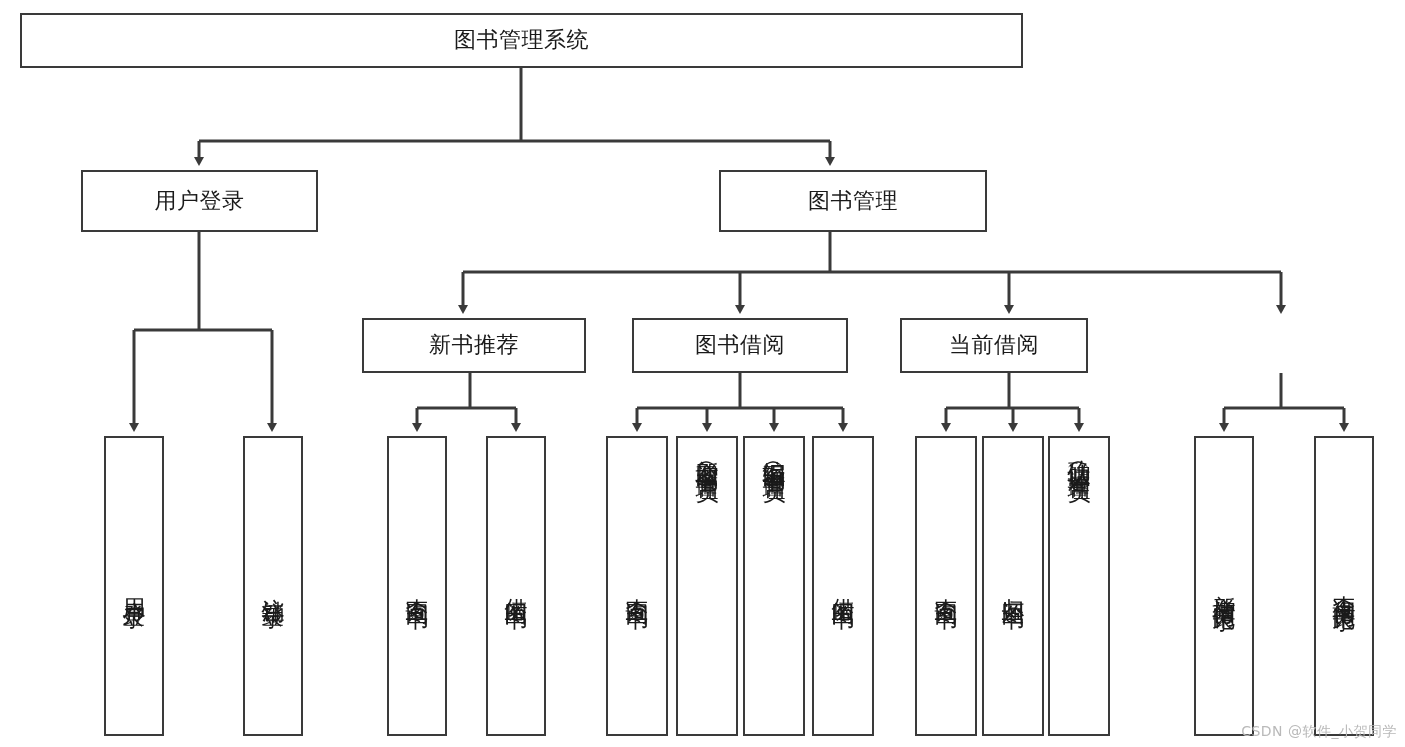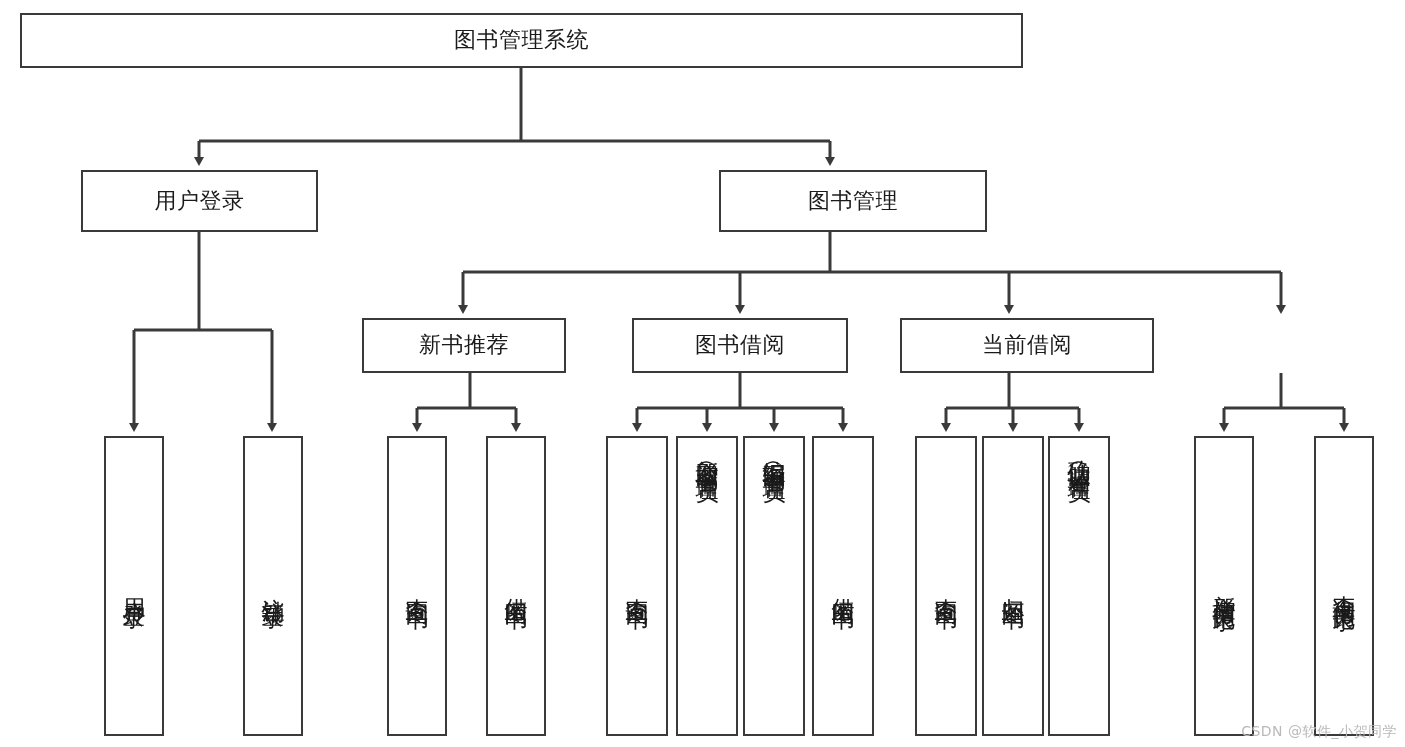--- a/index.html
+++ b/index.html
@@ -125,27 +125,27 @@
     <span class="node-label-h">图书管理系统</span>
   </div>
 
   <div class="node-box" style="left:81px; top:170px; width:237px; height:62px;">
     <span class="node-label-h">用户登录</span>
   </div>
   <div class="node-box" style="left:711px; top:170px; width:268px; height:62px;margin-left:8px;">
     <span class="node-label-h">图书管理</span>
   </div>
 
-  <div class="node-box" style="left:362px; top:318px; width:204px; height:55px;">
+  <div class="node-box" style="left:362px; top:318px; width:224px; height:55px;">
     <span class="node-label-h">新书推荐</span>
   </div>
   <div class="node-box" style="left:632px; top:318px; width:216px; height:55px;align-items:center;">
     <span class="node-label-h">图书借阅</span>
   </div>
-  <div class="node-box" style="left:900px; top:318px; width:254px; height:55px;">
+  <div class="node-box" style="left:900px; top:318px; width:188px; height:55px;">
     <span class="node-label-h">当前借阅</span>
   </div>
 
   <div class="node-box leaf" style="left:104px; top:436px; width:60px; height:300px;">
     <span class="node-label-v">用户登录</span>
   </div>
   <div class="node-box leaf" style="left:243px; top:436px; width:60px; height:300px;">
     <span class="node-label-v">注销登录</span>
   </div>
 

